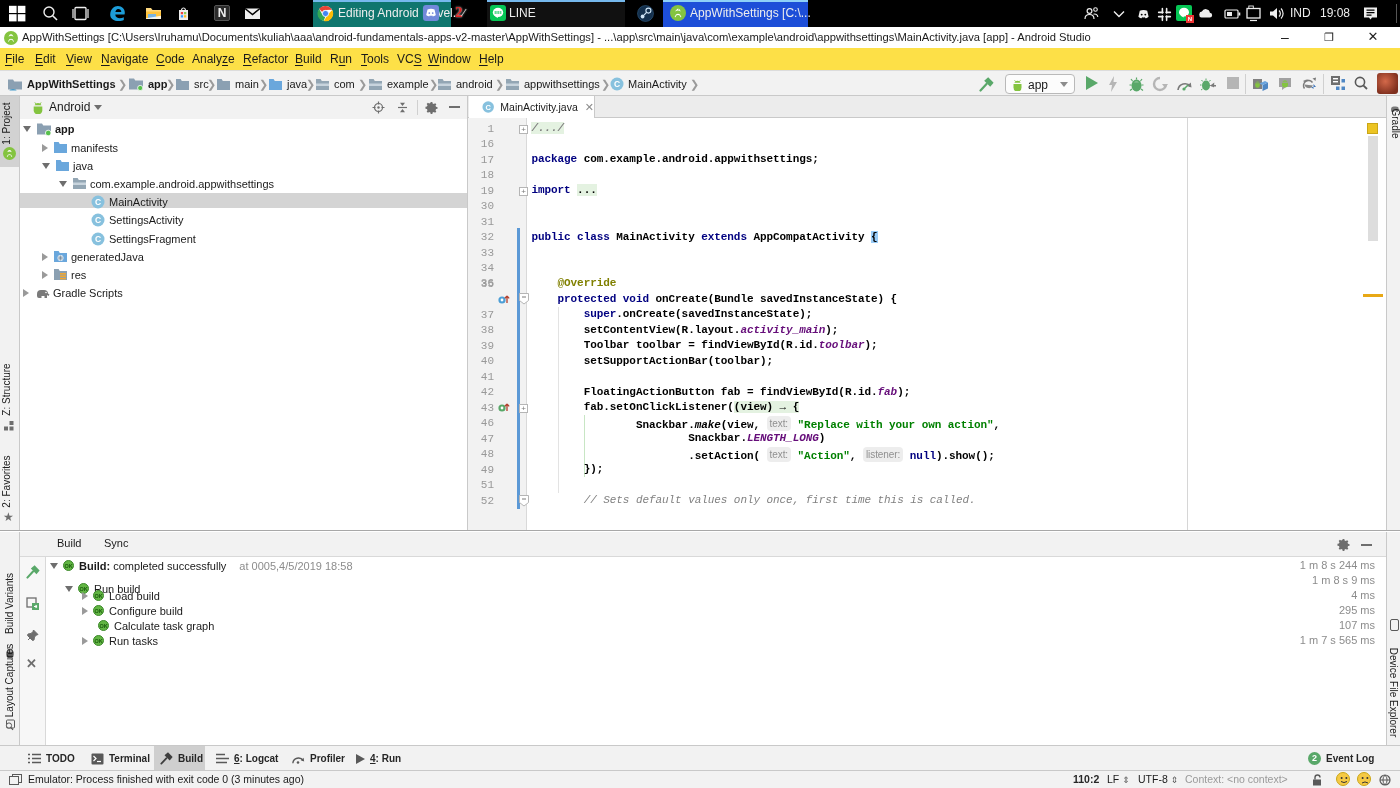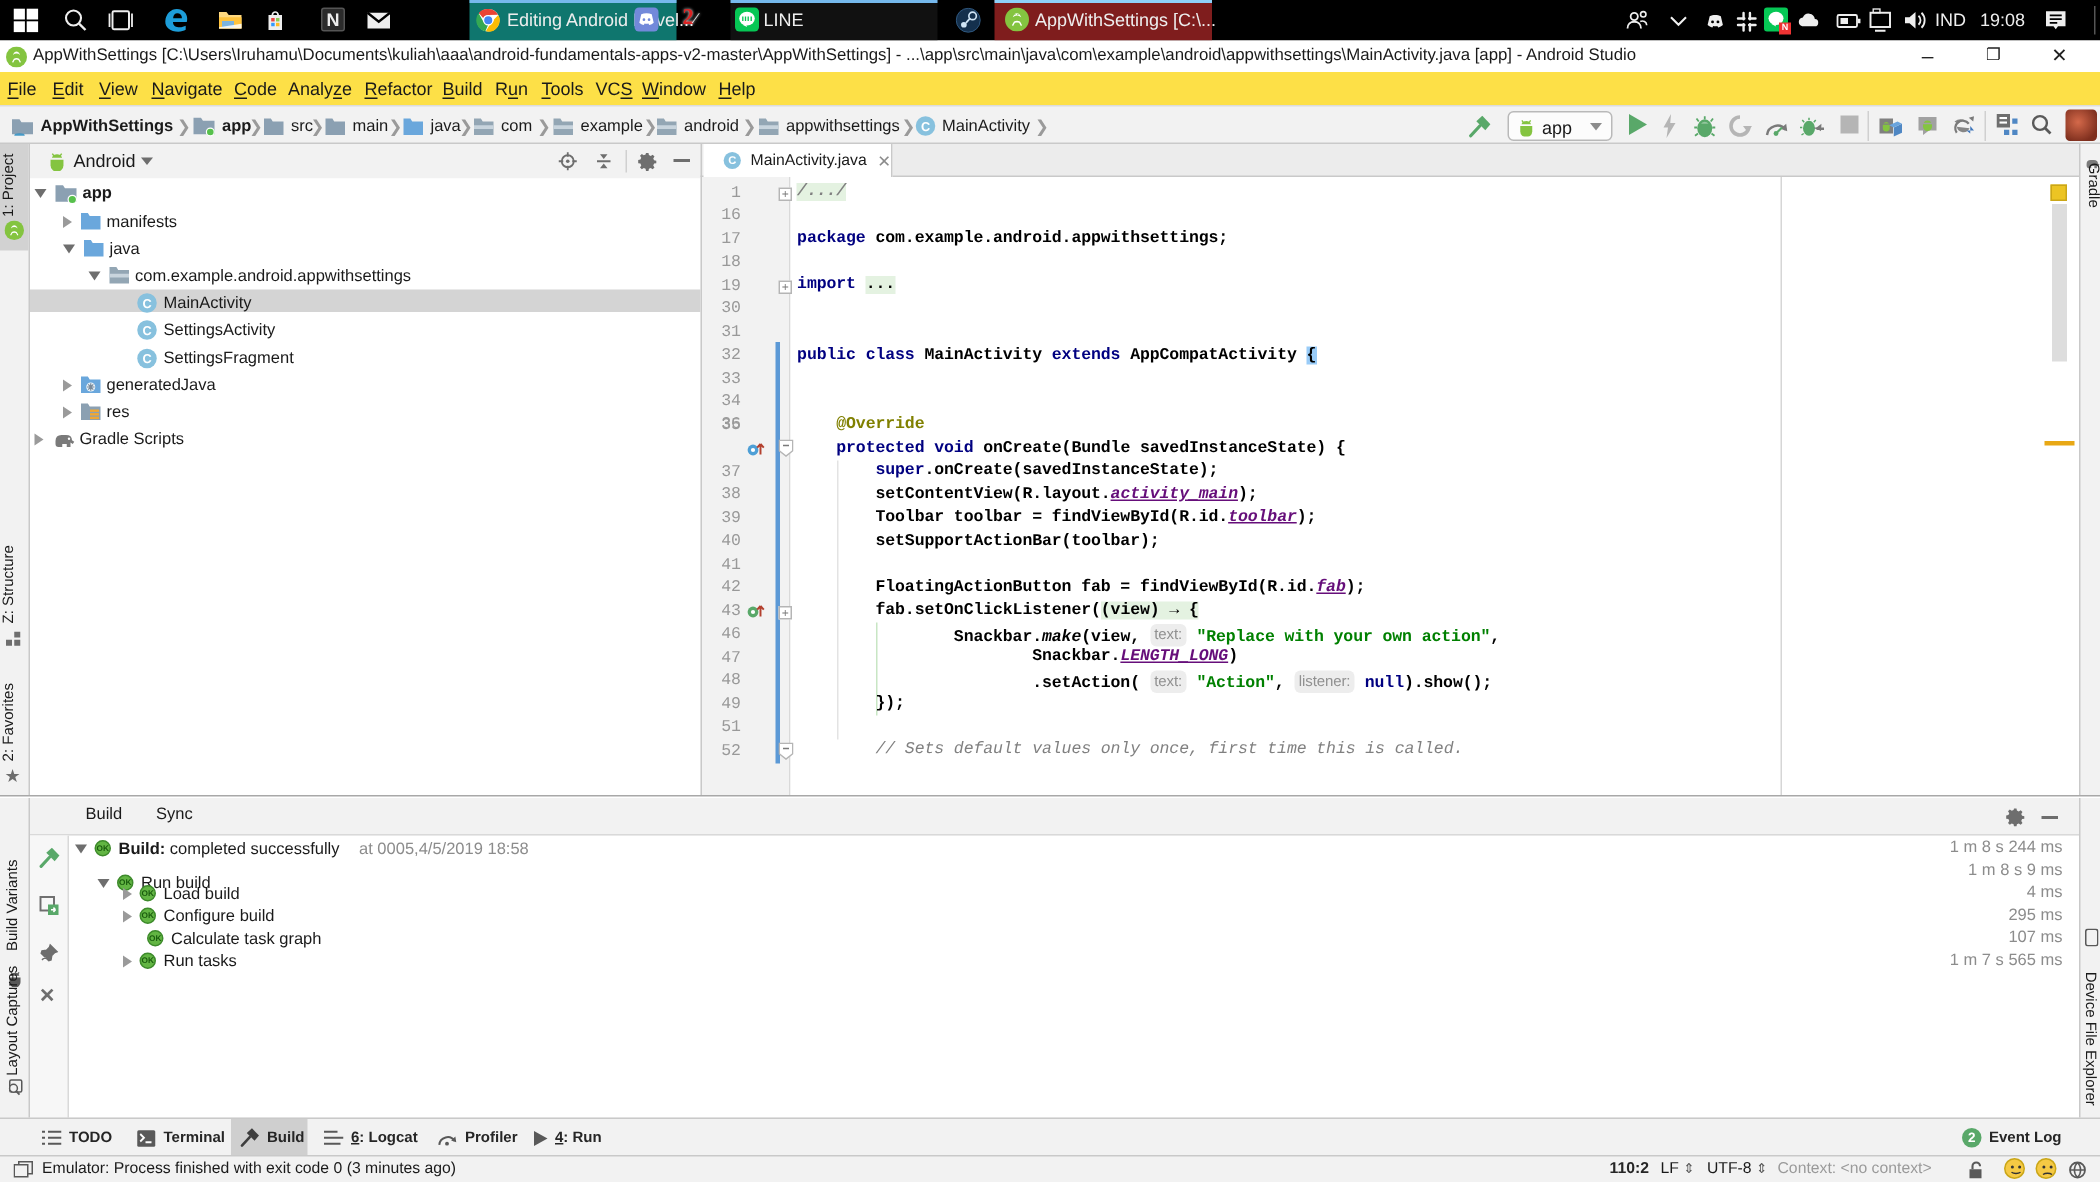--- a/index.html
+++ b/index.html
@@ -38,21 +38,21 @@
   
   #tabbar { position:absolute; left:467px; top:0; width:919px; height:22px; background:#ececec; border-bottom:1px solid #c9c9c9; border-left:1px solid #c9c9c9; }
   #tab1 { position:absolute; left:1px; top:0; width:126px; height:22px; background:#fff; border-right:1px solid #c9c9c9; display:flex; align-items:center; font-size:10.5px; color:#1a1a1a; }
   #gutter { position:absolute; left:467px; top:22px; width:60px; height:412px; background:#f2f2f2; border-right:1px solid #d9d9d9; border-left:1px solid #c9c9c9; }
   .lnum { position:absolute; right:32px; width:40px; text-align:right; font-family:"Liberation Mono", monospace; font-size:11px; color:#999; }
   #code { position:absolute; left:527px; top:22px; width:859px; height:412px; background:#fff; }
   .cl { position:absolute; left:4.4px; font-family:"Liberation Mono", monospace; font-size:11px; font-weight:bold; letter-spacing:-0.07px; color:#000; white-space:pre; line-height:15.5px; }
   .kw { color:#000080; }
   .str { color:#008000; }
   .cmt { color:#808080; font-weight:normal; font-style:italic; }
-  .fld { color:#660E7A; font-style:italic;text-decoration:underline; }
+  .fld { color:#660E7A; font-style:italic; }
   .ann { color:#808000; }
   .it  { font-style:italic; }
   .foldbg { background:#e4f2e1; }
   .hint { display:inline-block; background:#ededed; border-radius:4px; color:#909090; font-family:"Liberation Sans",sans-serif; font-weight:normal; font-size:10px; padding:0 3px; vertical-align:1px; }
   #rightrail { position:absolute; left:1386px; top:0; width:14px; height:434px; background:#f2f2f2; border-left:1px solid #c9c9c9; }
   
   #buildpanel { left:0; top:530px; width:1400px; height:215px; background:#fff; border-top:1px solid #a8a8a8; }
   #buildhead { position:absolute; left:20px; top:1px; width:1380px; height:25px; background:#f2f2f2; border-bottom:1px solid #d9d9d9; }
   #buildrail { position:absolute; left:0; top:1px; width:20px; height:214px; background:#f2f2f2; border-right:1px solid #c9c9c9; }
   #buildtools { position:absolute; left:20px; top:26px; width:26px; height:189px; background:#f7f7f7; border-right:1px solid #d9d9d9; }
@@ -150,21 +150,21 @@
   </div>
 
   <svg class="tbico" style="left:637px" viewBox="0 0 17 17">
       <circle cx="8.5" cy="8.5" r="8" fill="#14304d"></circle>
       <circle cx="8.5" cy="8.5" r="8" fill="none" stroke="#3b6a96" stroke-width="0.5"></circle>
       <circle cx="11.4" cy="5.6" r="2.5" fill="none" stroke="#cfe4f5" stroke-width="1.1"></circle>
       <circle cx="5.6" cy="11.5" r="1.9" fill="#cfe4f5"></circle>
       <line x1="7" y1="10.2" x2="9.8" y2="7.1" stroke="#cfe4f5" stroke-width="1.2"></line>
     </svg>
 
-  <div class="tbbtn" style="left:663px; width:145px; background:#7f1d1d;padding-left:18px;">
+  <div class="tbbtn" style="left:663px; width:145px; background:#1d4ed8;padding-left:18px;">
     <div class="blue-top" style="background:#8ed0f8"></div>
     <svg style="position:absolute; left:7px; top:5px" width="16" height="16" viewBox="0 0 16 16">
         <circle cx="8" cy="8" r="8" fill="#84c440"></circle>
         <path fill="#fff" d="M4.6 11.9 6 9.4 a4 4 0 0 1 4 0 l1.4 2.5 -.8.4 -1.2-2.1 a5 5 0 0 0 -2.8 0 L5.4 12.3z"></path>
         <path fill="#fff" d="M5.9 5.2 a2.3 2.3 0 0 1 4.2 0 l.7 1.3 a4.5 4.5 0 0 0 -5.6 0z M7 4.6 a.4.4 0 1 0 0 .1z M9 4.6 a.4.4 0 1 0 0 .1z"></path>
       </svg>
     <div class="ab tbtext" style="left:27px; top:6px;">AppWithSettings [C:\...</div>
   </div>
 
   <svg class="tbico" style="left:1083px" viewBox="0 0 17 17">

